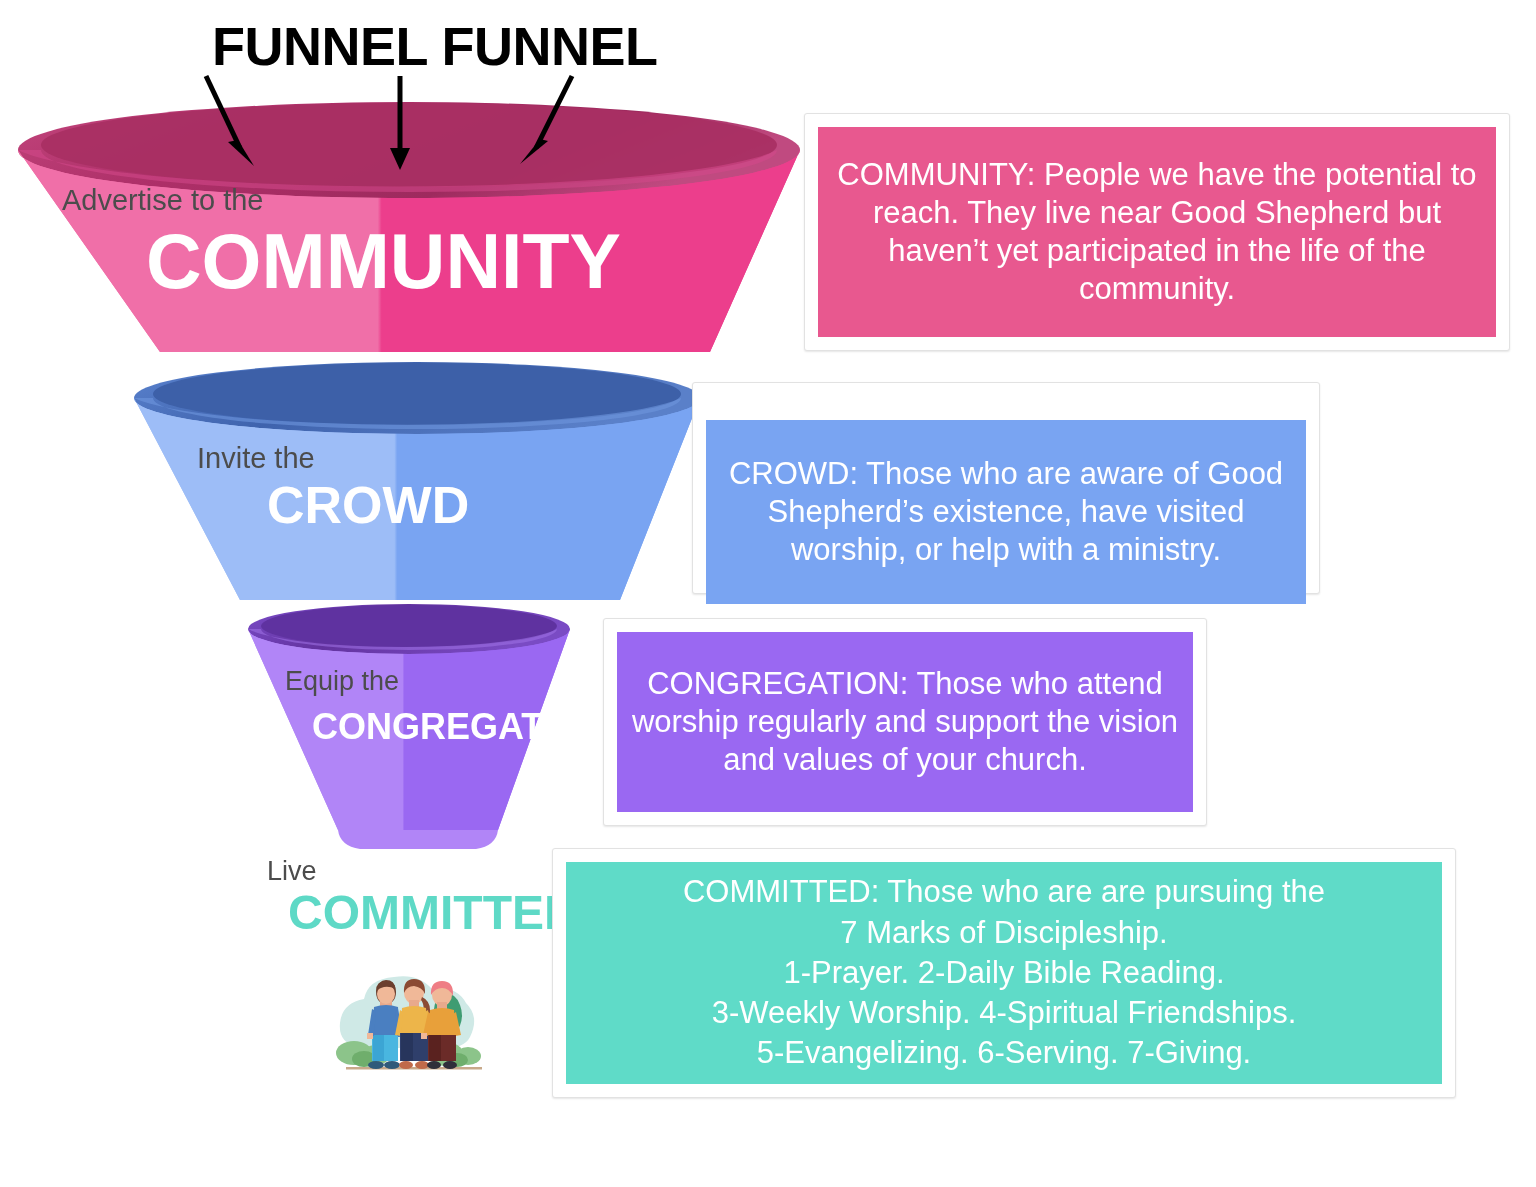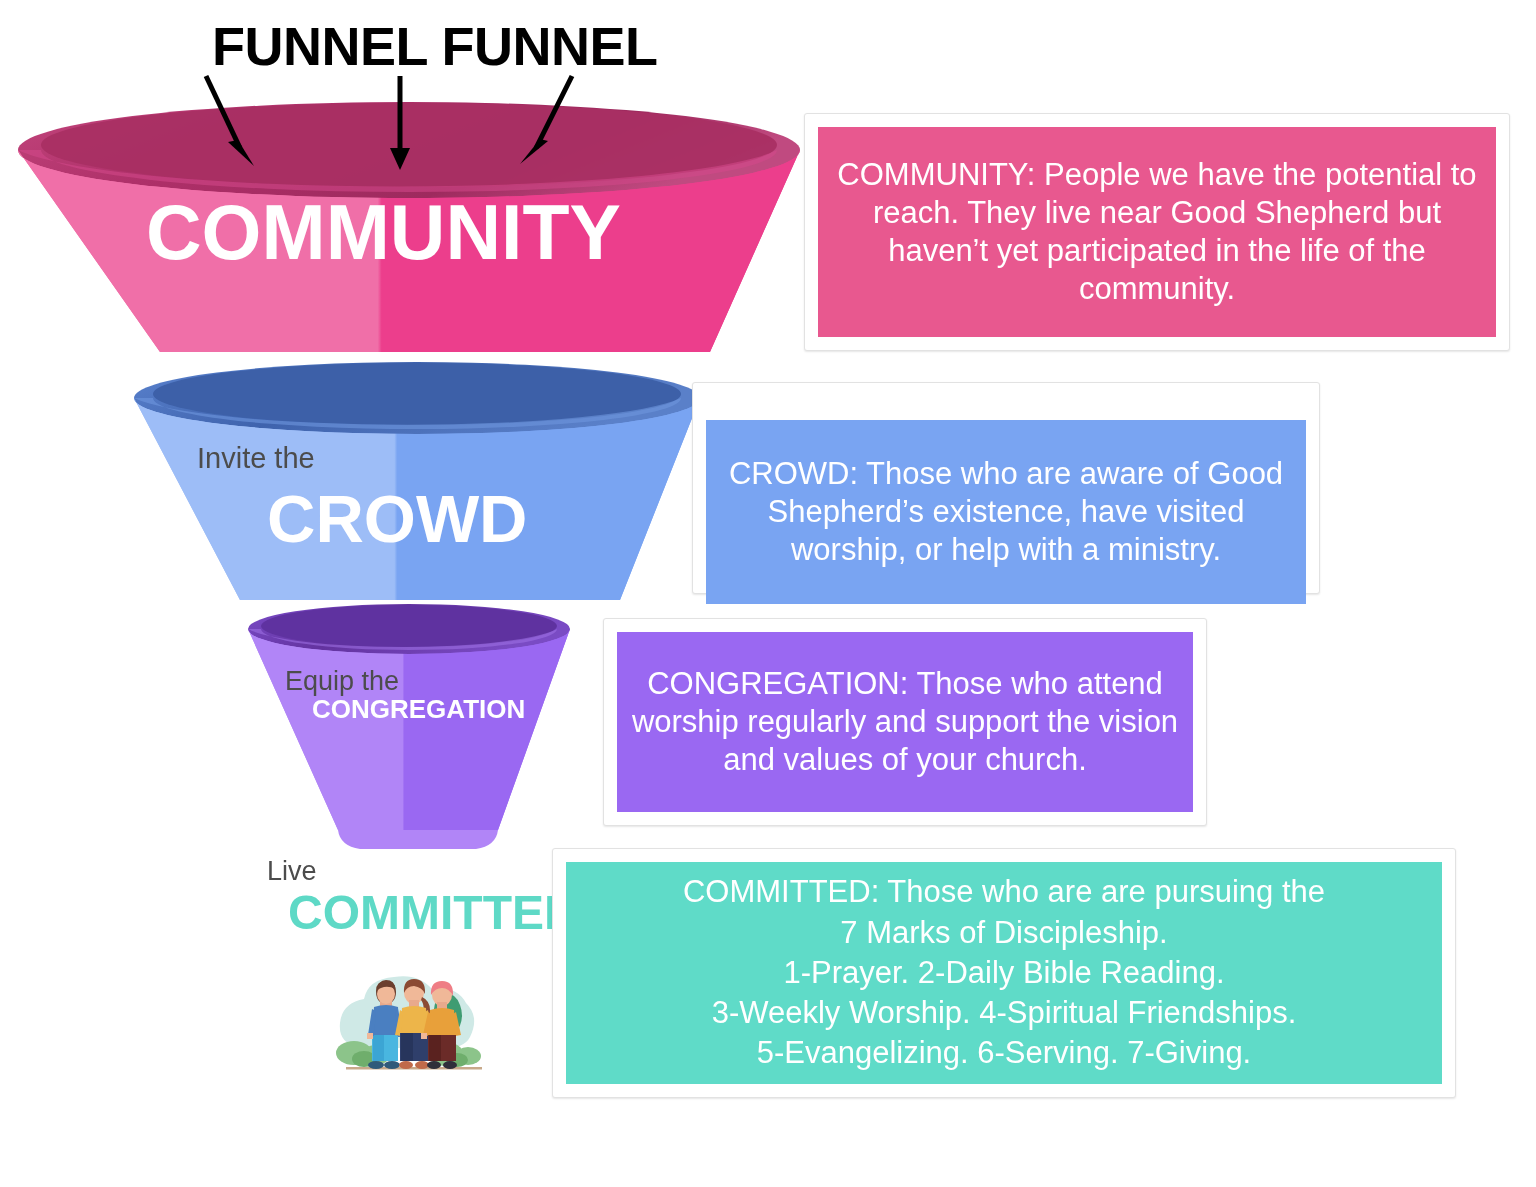--- a/index.html
+++ b/index.html
@@ -67,25 +67,25 @@
     display: block;
     font-weight: bold;
   }
 
   #lbl-community { left: 60px; top: 186px; }
   #lbl-community .stage-small { font-size: 29px; margin-left: 2px; }
   #lbl-community .stage-big   { font-size: 77px; color: #ffffff; margin-top: 8px; margin-left: 86px; }
 
   #lbl-crowd { left: 185px; top: 444px; }
   #lbl-crowd .stage-small { font-size: 29px; margin-left: 12px; }
-  #lbl-crowd .stage-big   { font-size: 67px; color: #ffffff; margin-top: 12px; margin-left: 82px; }
+  #lbl-crowd .stage-big   { font-size: 52px; color: #ffffff; margin-top: 6px; margin-left: 82px; }
 
   #lbl-congregation { left: 283px; top: 668px; }
   #lbl-congregation .stage-small { font-size: 27px; margin-left: 2px; }
-  #lbl-congregation .stage-big   { font-size: 26px; color: #ffffff; margin-top: 1px; margin-left: 29px; }
+  #lbl-congregation .stage-big   { font-size: 36px; color: #ffffff; margin-top: 14px; margin-left: 29px; }
 
   #lbl-committed { left: 250px; top: 858px; }
   #lbl-committed .stage-small { font-size: 27px; margin-left: 17px; }
   #lbl-committed .stage-big   { font-size: 48px; color: #5ed9c6; margin-top: 4px; margin-left: 38px; }
 
   
   #people {
     position: absolute;
     left: 318px;
     top: 955px;
@@ -211,20 +211,21 @@
       <g>
         <line x1="572" y1="76" x2="536" y2="148"></line>
         <polygon points="548,141 520,164 540,139" stroke="none"></polygon>
       </g>
     </g>
   </svg>
 
   <div id="title">FUNNEL FUNNEL</div>
 
   <div class="stage-label" id="lbl-community">
+    <span class="stage-small">Advertise to the</span>
     <span class="stage-big">COMMUNITY</span>
   </div>
 
   <div class="stage-label" id="lbl-crowd">
     <span class="stage-small">Invite the</span>
     <span class="stage-big">CROWD</span>
   </div>
 
   <div class="stage-label" id="lbl-congregation">
     <span class="stage-small">Equip the</span>

